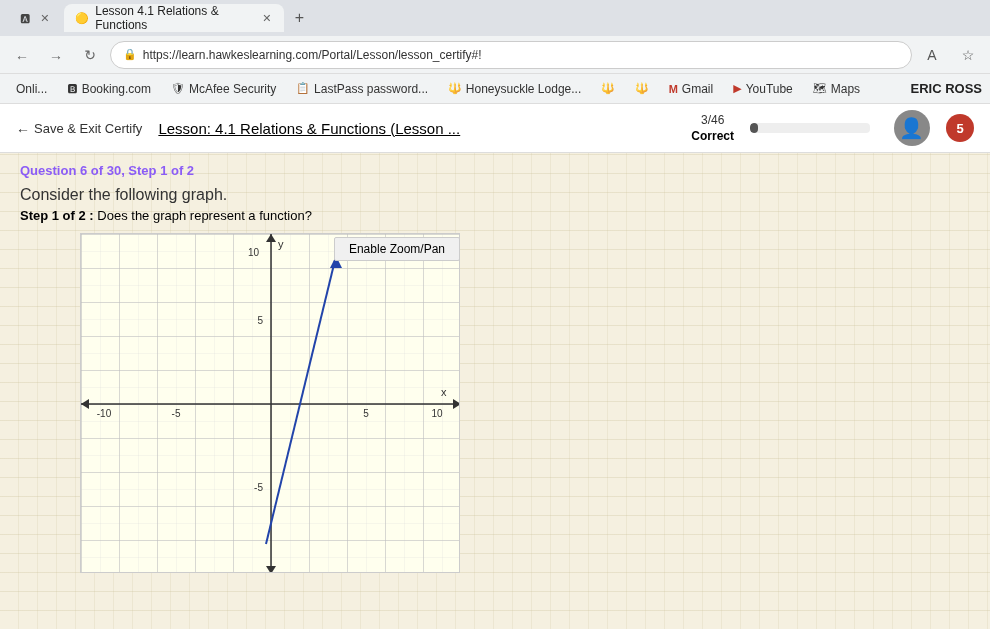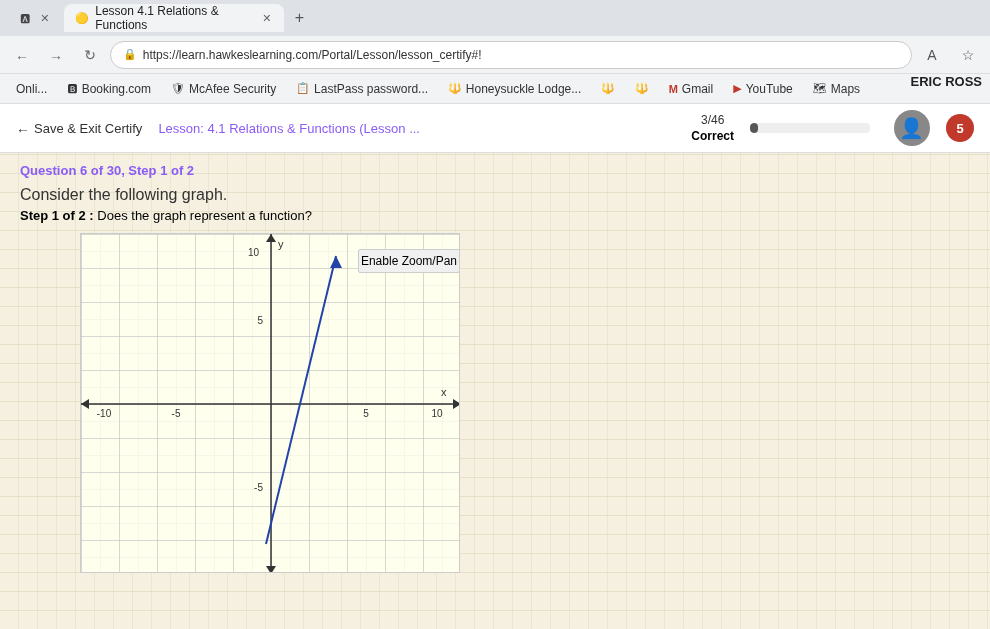--- a/index.html
+++ b/index.html
@@ -65,20 +65,21 @@
       color: #333;
       border: 1px solid #ccc;
     }
     .lock-icon { margin-right: 6px; color: #555; font-size: 11px; }
     .address-right { display: flex; align-items: center; gap: 8px; }
     .addr-btn { width: 28px; height: 28px; display: flex; align-items: center; justify-content: center; cursor: pointer; font-size: 14px; color: #555; }
 
     
     .bookmarks-bar {
       display: flex;
+      align-items: center;
       background: #f1f3f4;
       height: 30px;
       padding: 0 8px;
       gap: 4px;
       border-bottom: 1px solid #ddd;
       font-size: 12px;
     }
     .bookmark-item {
       display: flex; align-items: center; gap: 4px;
       padding: 2px 8px;
@@ -112,21 +113,21 @@
       padding: 6px 16px;
       border-bottom: 1px solid #ddd;
       gap: 16px;
     }
     .save-exit-btn {
       display: flex; align-items: center; gap: 4px;
       font-size: 13px; color: #333; cursor: pointer;
     }
     .arrow-left { font-size: 14px; }
     .lesson-title {
-      font-size: 13px; color: #8b5cf6; flex: 1;
+      font-size: 15px; color: #000000; flex: 1; text-decoration: underline;
     }
     .progress-area {
       display: flex; flex-direction: column; align-items: center; gap: 2px;
     }
     .progress-text { font-size: 12px; color: #333; text-align: center; }
     .progress-label { font-weight: bold; font-size: 12px; }
     .progress-bar-wrap {
       width: 120px; height: 10px; background: #eee; border-radius: 4px; overflow: hidden;
     }
     .progress-bar-fill {
@@ -160,24 +161,24 @@
     .step-bold { font-weight: bold; }
 
     
     .graph-container {
       position: relative;
       display: inline-block;
       margin-left: 60px;
     }
     .zoom-btn {
       position: absolute;
-      top: 16px; right: 0;
+      top: 4px; right: 0;
       background: #f0f0f0;
       border: 1px solid #ccc;
-      padding: 4px 2px;
+      padding: 4px 14px;
       font-size: 12px;
       cursor: pointer;
       border-radius: 2px;
       z-index: 10;
     }
 
     
     .page-bg {
       position: absolute;
       top: 0; left: 0; right: 0; bottom: 0;

